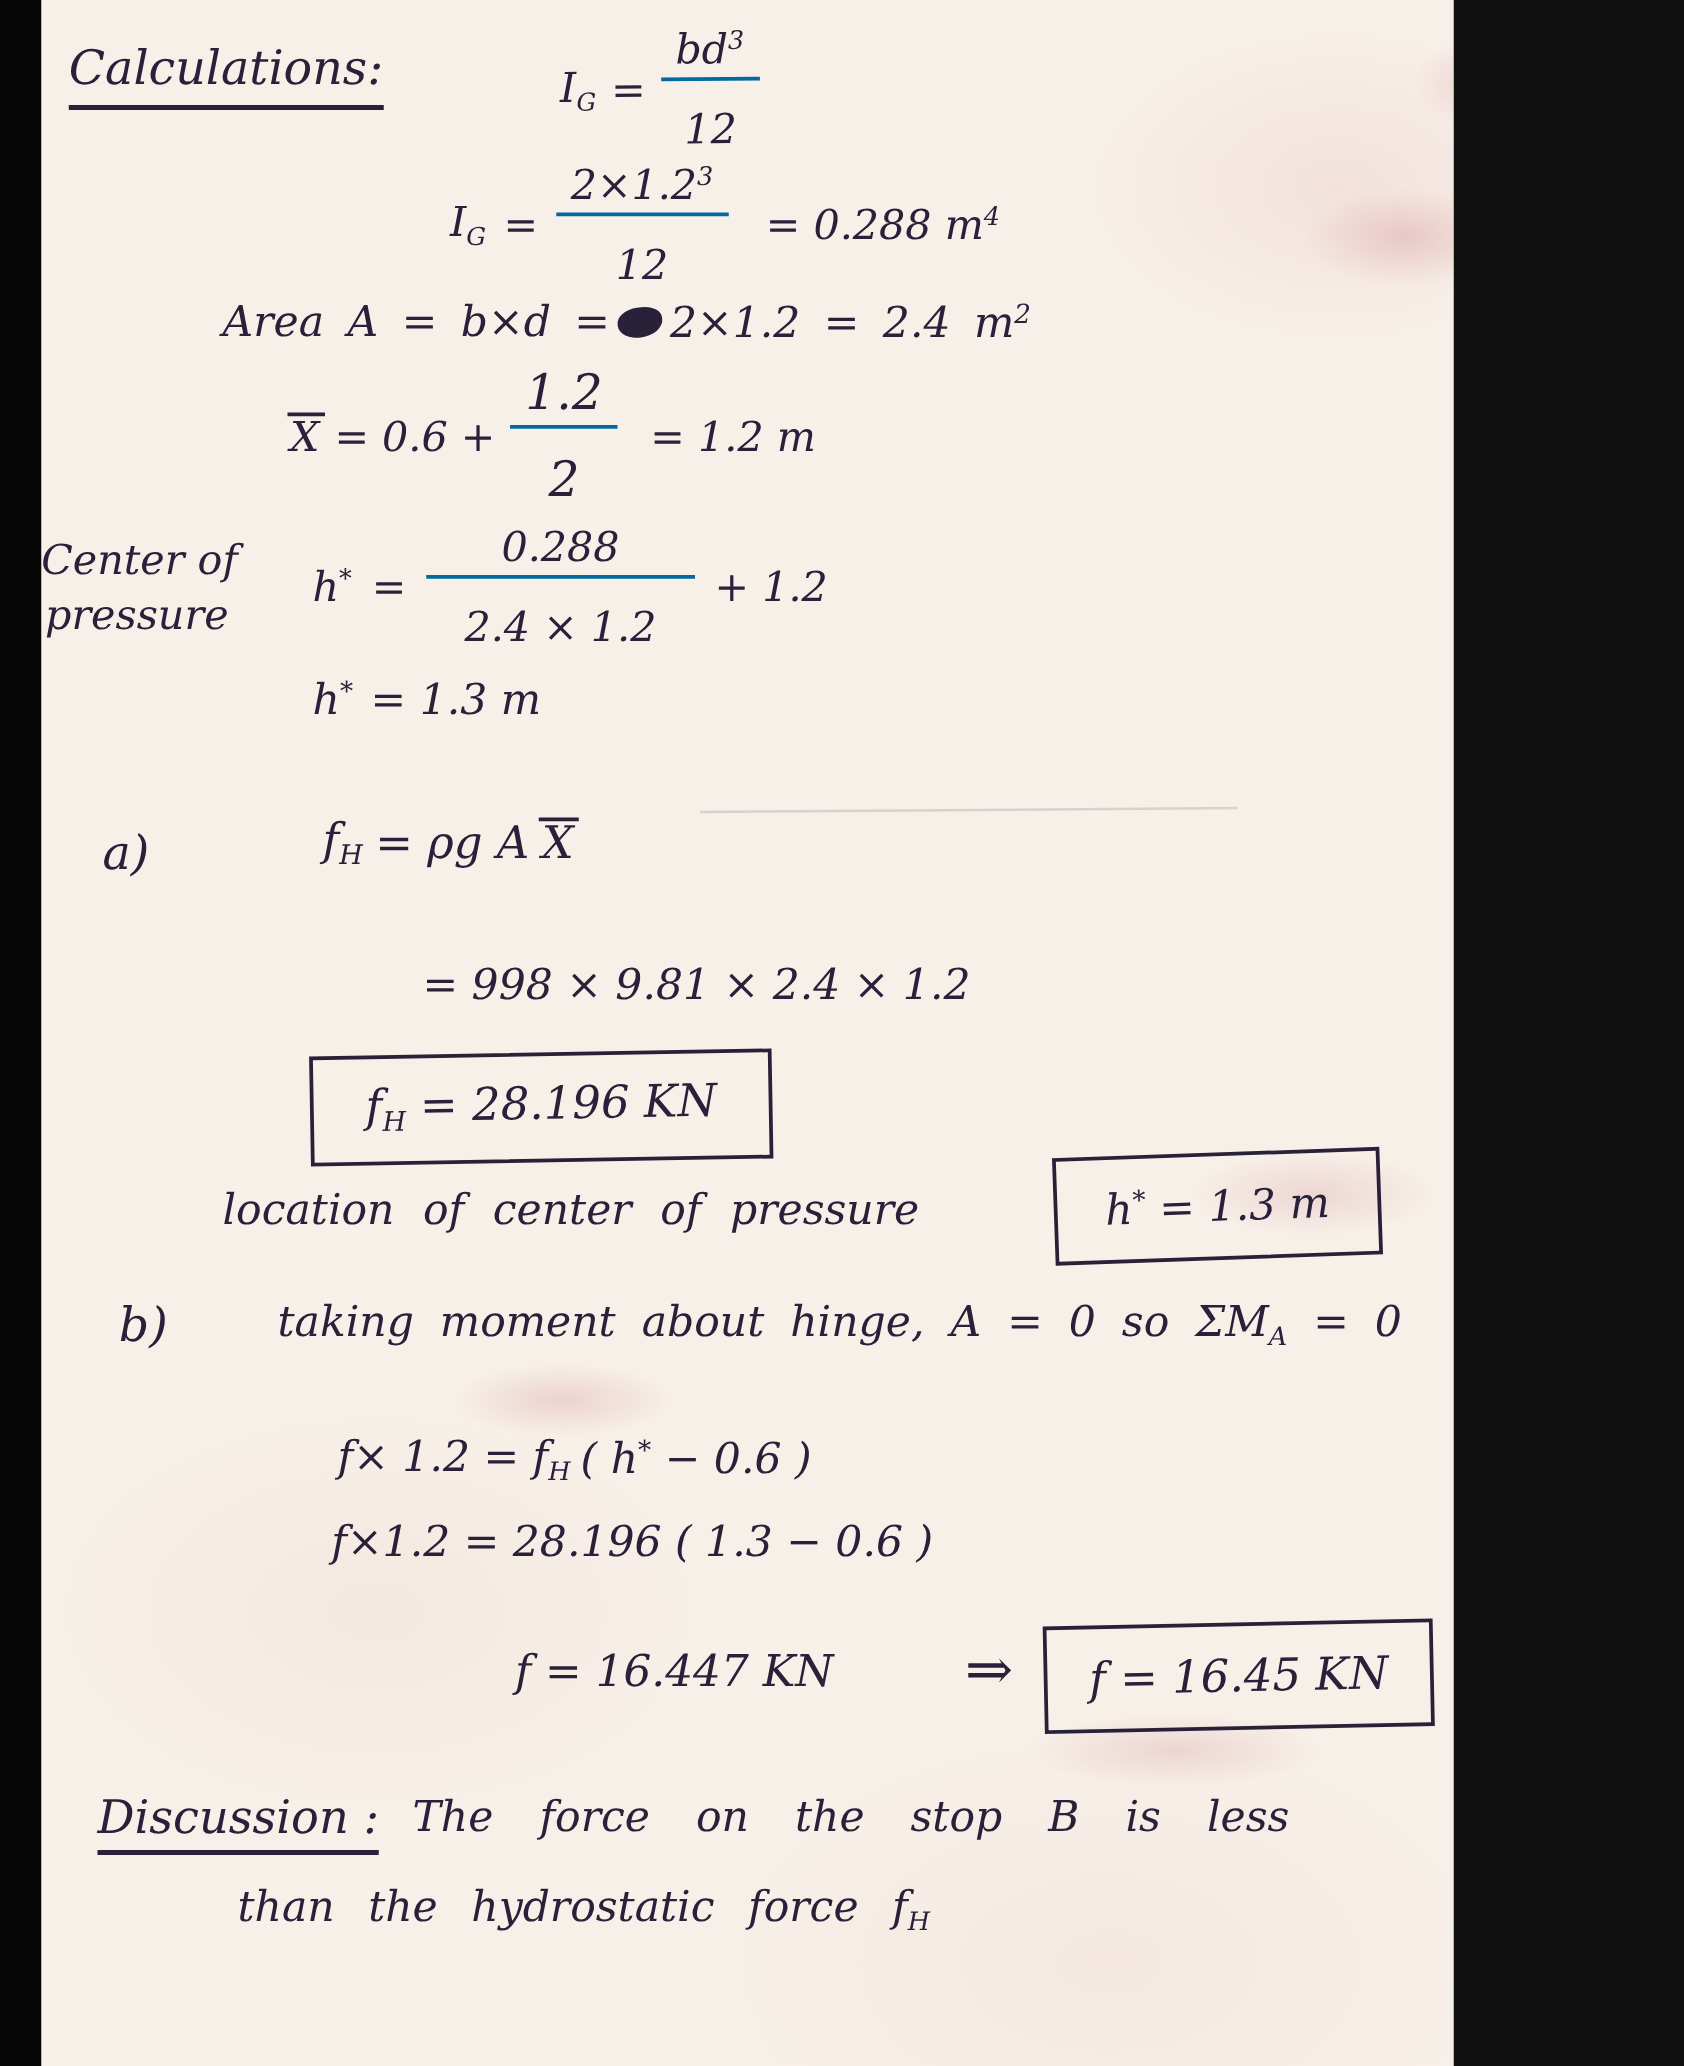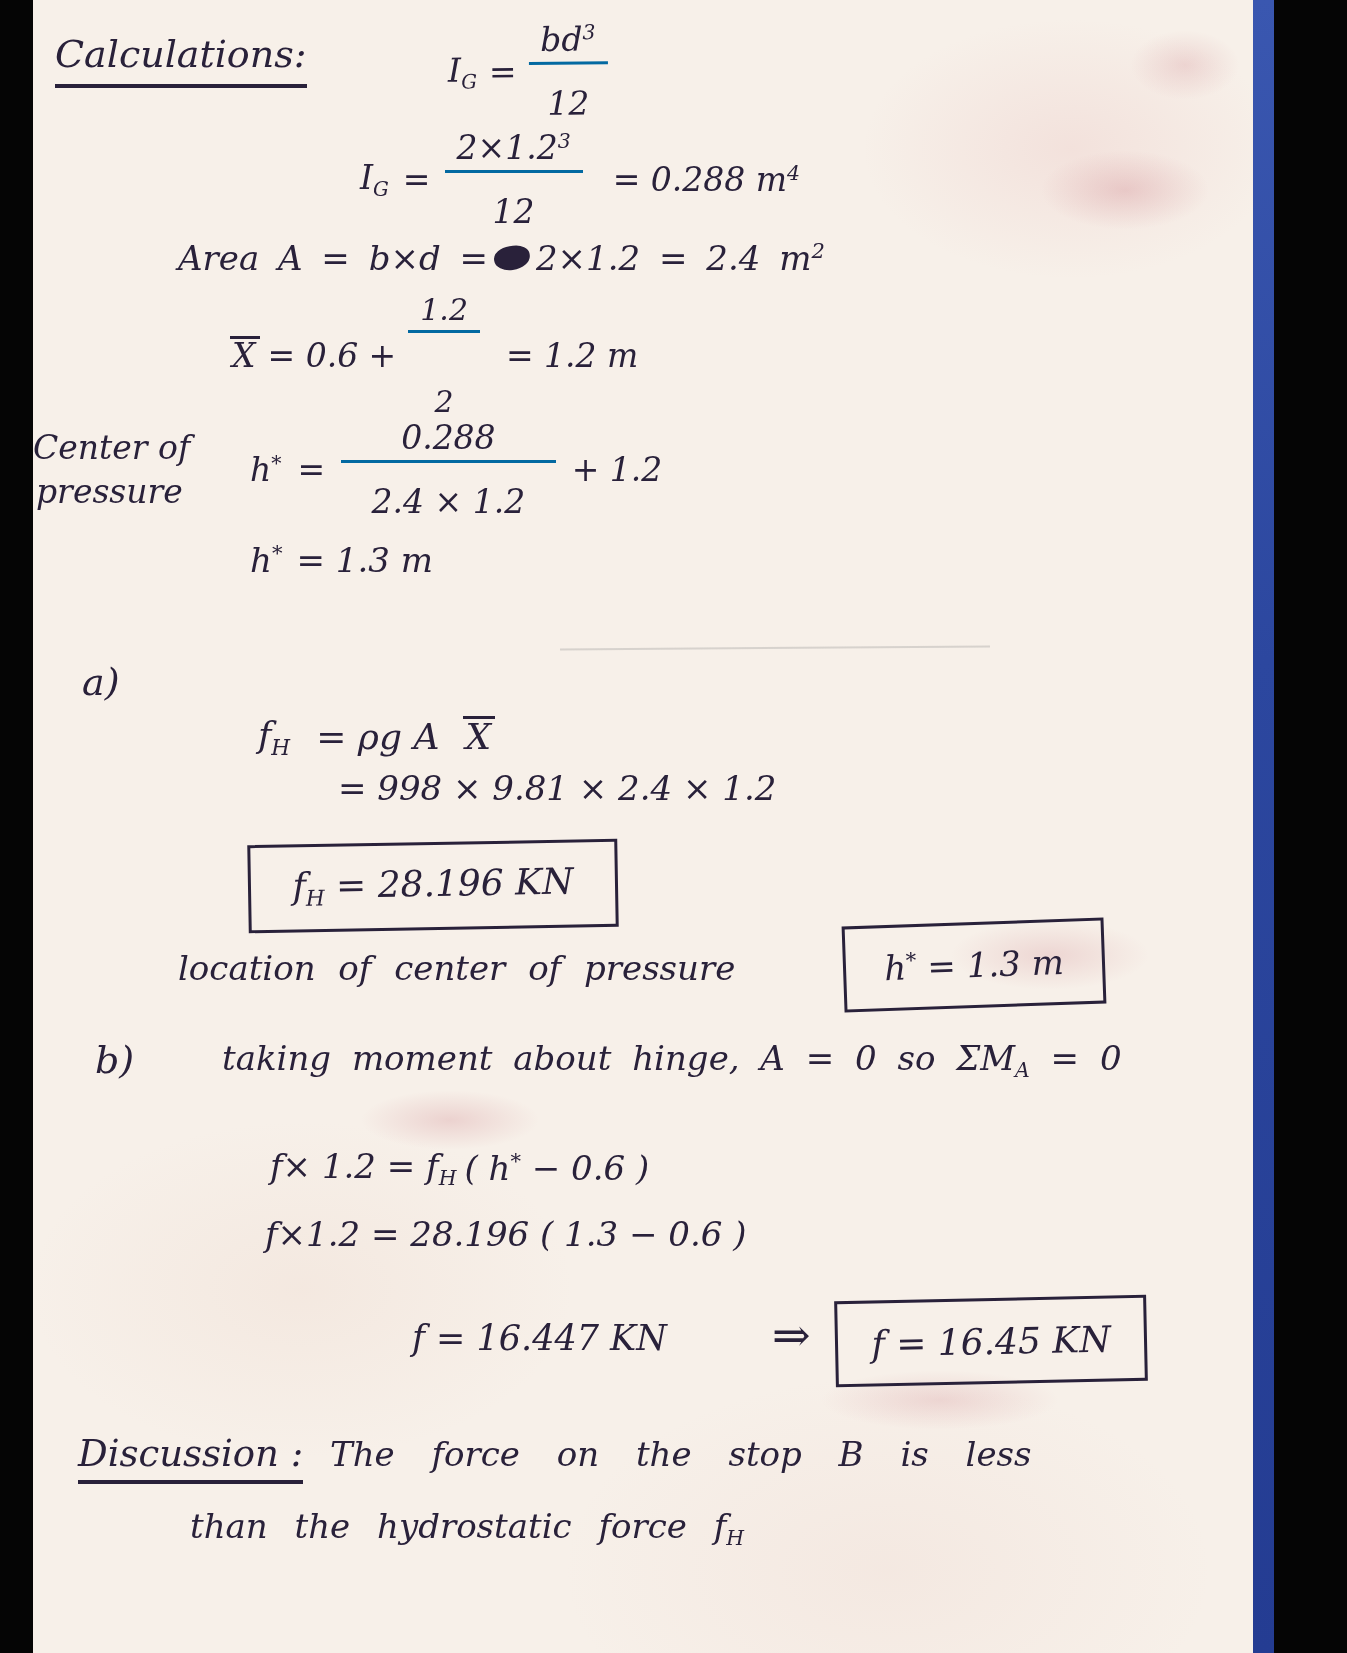--- a/index.html
+++ b/index.html
@@ -1,18 +1,18 @@
 <!DOCTYPE html>
 <html><head>
 <meta charset="utf-8">
 <style>
   * { margin:0; padding:0; box-sizing:border-box; }
   html,body { background:#111; }
   #page {
-    position:relative; width:1347px; height:1653px;
+    position:relative; width:1163px; height:1653px;
     background:#050505; overflow:hidden;
     font-family:"DejaVu Serif", serif; font-style:italic;
     color:#29213a;
   }
   #paper {
     position:absolute; left:33px; top:0; width:1221px; height:1653px;
     background:
       radial-gradient(ellipse 320px 200px at 85% 9%, rgba(226,167,167,0.20), transparent 65%),
       radial-gradient(ellipse 420px 260px at 22% 78%, rgba(224,186,168,0.14), transparent 65%),
       radial-gradient(ellipse 500px 300px at 70% 95%, rgba(222,178,168,0.12), transparent 65%),
@@ -82,21 +82,21 @@
 
   <div class="hw" style="left:178px;top:238px;font-size:34px;word-spacing:8px;">
     <span>Area   A  = b×d  =</span>
     <span class="scratch"></span>
     <span><span>2×1.2  = 2.4 m</span><sup>2</sup></span>
   </div>
 
   <div class="hw" style="left:232px;top:292px;font-size:33px;gap:12px;">
     <span class="xbar">X</span>
     <span>=  0.6 +</span>
-    <span class="frac" style="font-size:30px;gap:32px;">
+    <span class="frac" style="font-size:39px;">
       <span class="num">1.2</span>
       <span class="den">2</span>
     </span>
     <span style="margin-left:14px;">=  1.2 m</span>
   </div>
 
   <div class="hw" style="left:33px;top:428px;font-size:33px;">
     <span>Center of</span>
   </div>
   <div class="hw" style="left:36px;top:472px;font-size:33px;">
@@ -115,21 +115,21 @@
 
   <div class="hw" style="left:250px;top:540px;font-size:34px;gap:14px;">
     <span><span>h</span><sup>*</sup></span>
     <span>=  1.3 m</span>
   </div>
 
   <div class="hw" style="left:82px;top:660px;font-size:38px;">
     <span>a)</span>
   </div>
 
-  <div class="hw" style="left:258px;top:714px;font-size:36px;gap:26px;">
+  <div class="hw" style="left:258px;top:652px;font-size:36px;gap:10px;">
     <span><span>f</span><sub>H</sub></span>
     <span>= ρg A </span>
     <span class="xbar">X</span>
   </div>
 
   <div class="hw" style="left:338px;top:768px;font-size:34px;">
     <span>= 998 × 9.81 × 2.4 × 1.2</span>
   </div>
 
   <div class="ubox" style="left:248px;top:842px;width:370px;height:88px;font-size:36px;transform:rotate(-1deg);">

